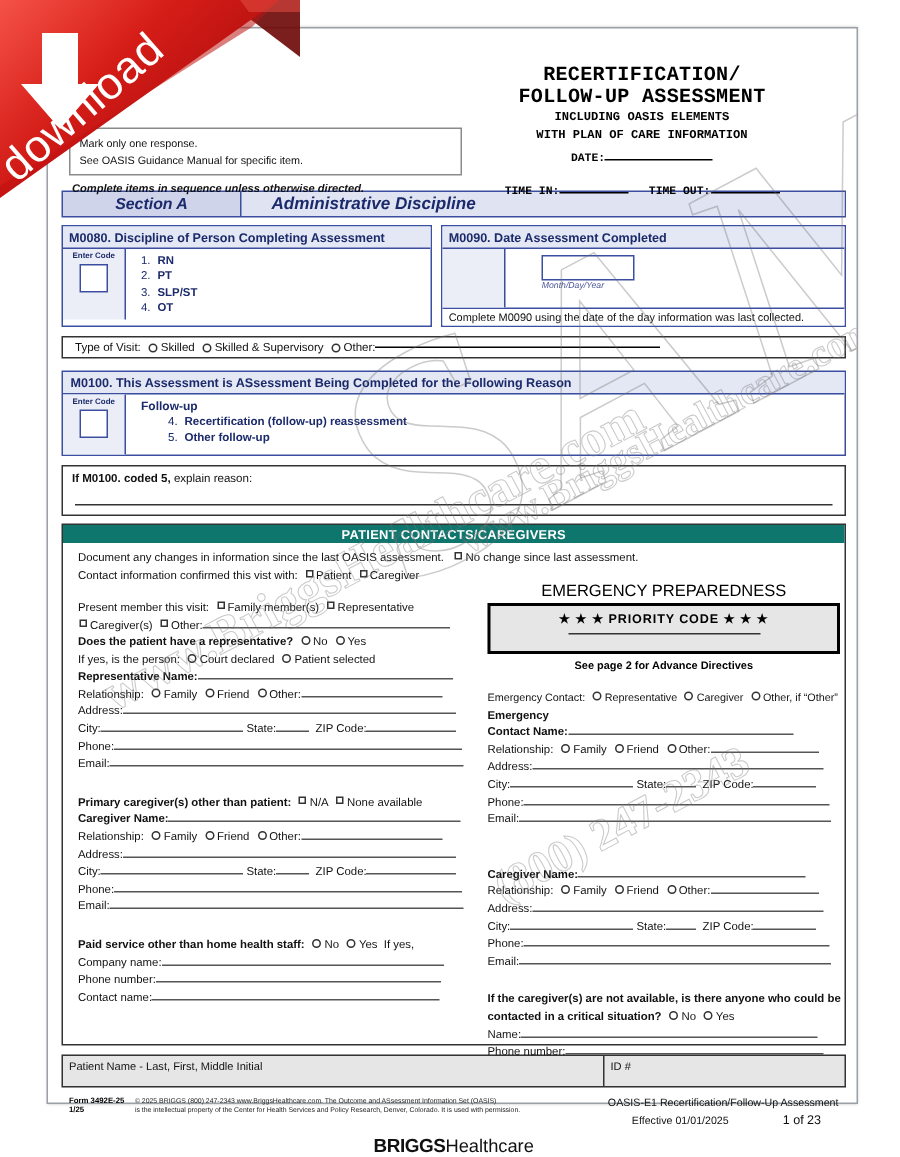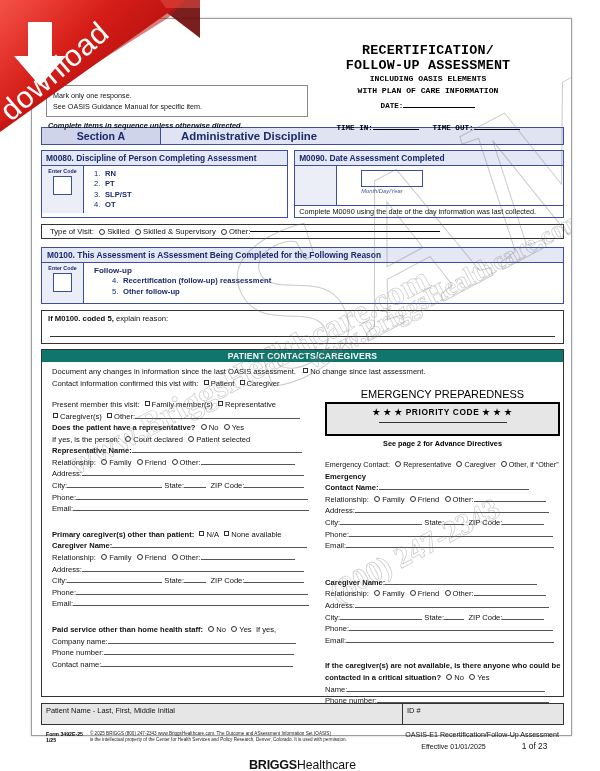--- a/index.html
+++ b/index.html
@@ -89,20 +89,21 @@
   .t3 { font-size: 7.6px; font-weight: 700; color: #000; margin-top: 6px; }
   .t3 .u { display: inline-block; border-bottom: 1px solid #000; width: 72px; }
   .t4 { font-size: 7.6px; font-weight: 700; color: #000; margin-top: 14px; }
   .t4 .u { display: inline-block; border-bottom: 1px solid #000; width: 46px; }
 
   
   .secbar {
     display: flex; align-items: stretch;
     height: 18px; margin: 0 3px 5px 3px;
     border: 1px solid #3b4ea0;
+    font-style: italic;
   }
   .secbar .lft {
     width: 118px; background: #cfd4ea;
     color: #1b2a6b; font-weight: 700; font-size: 10.6px;
     display: flex; align-items: center; justify-content: center;
   }
   .secbar .rgt {
     flex: 1; background: #dfe3f2;
     color: #1b2a6b; font-weight: 700; font-size: 11.4px;
     display: flex; align-items: center; padding-left: 20px;

